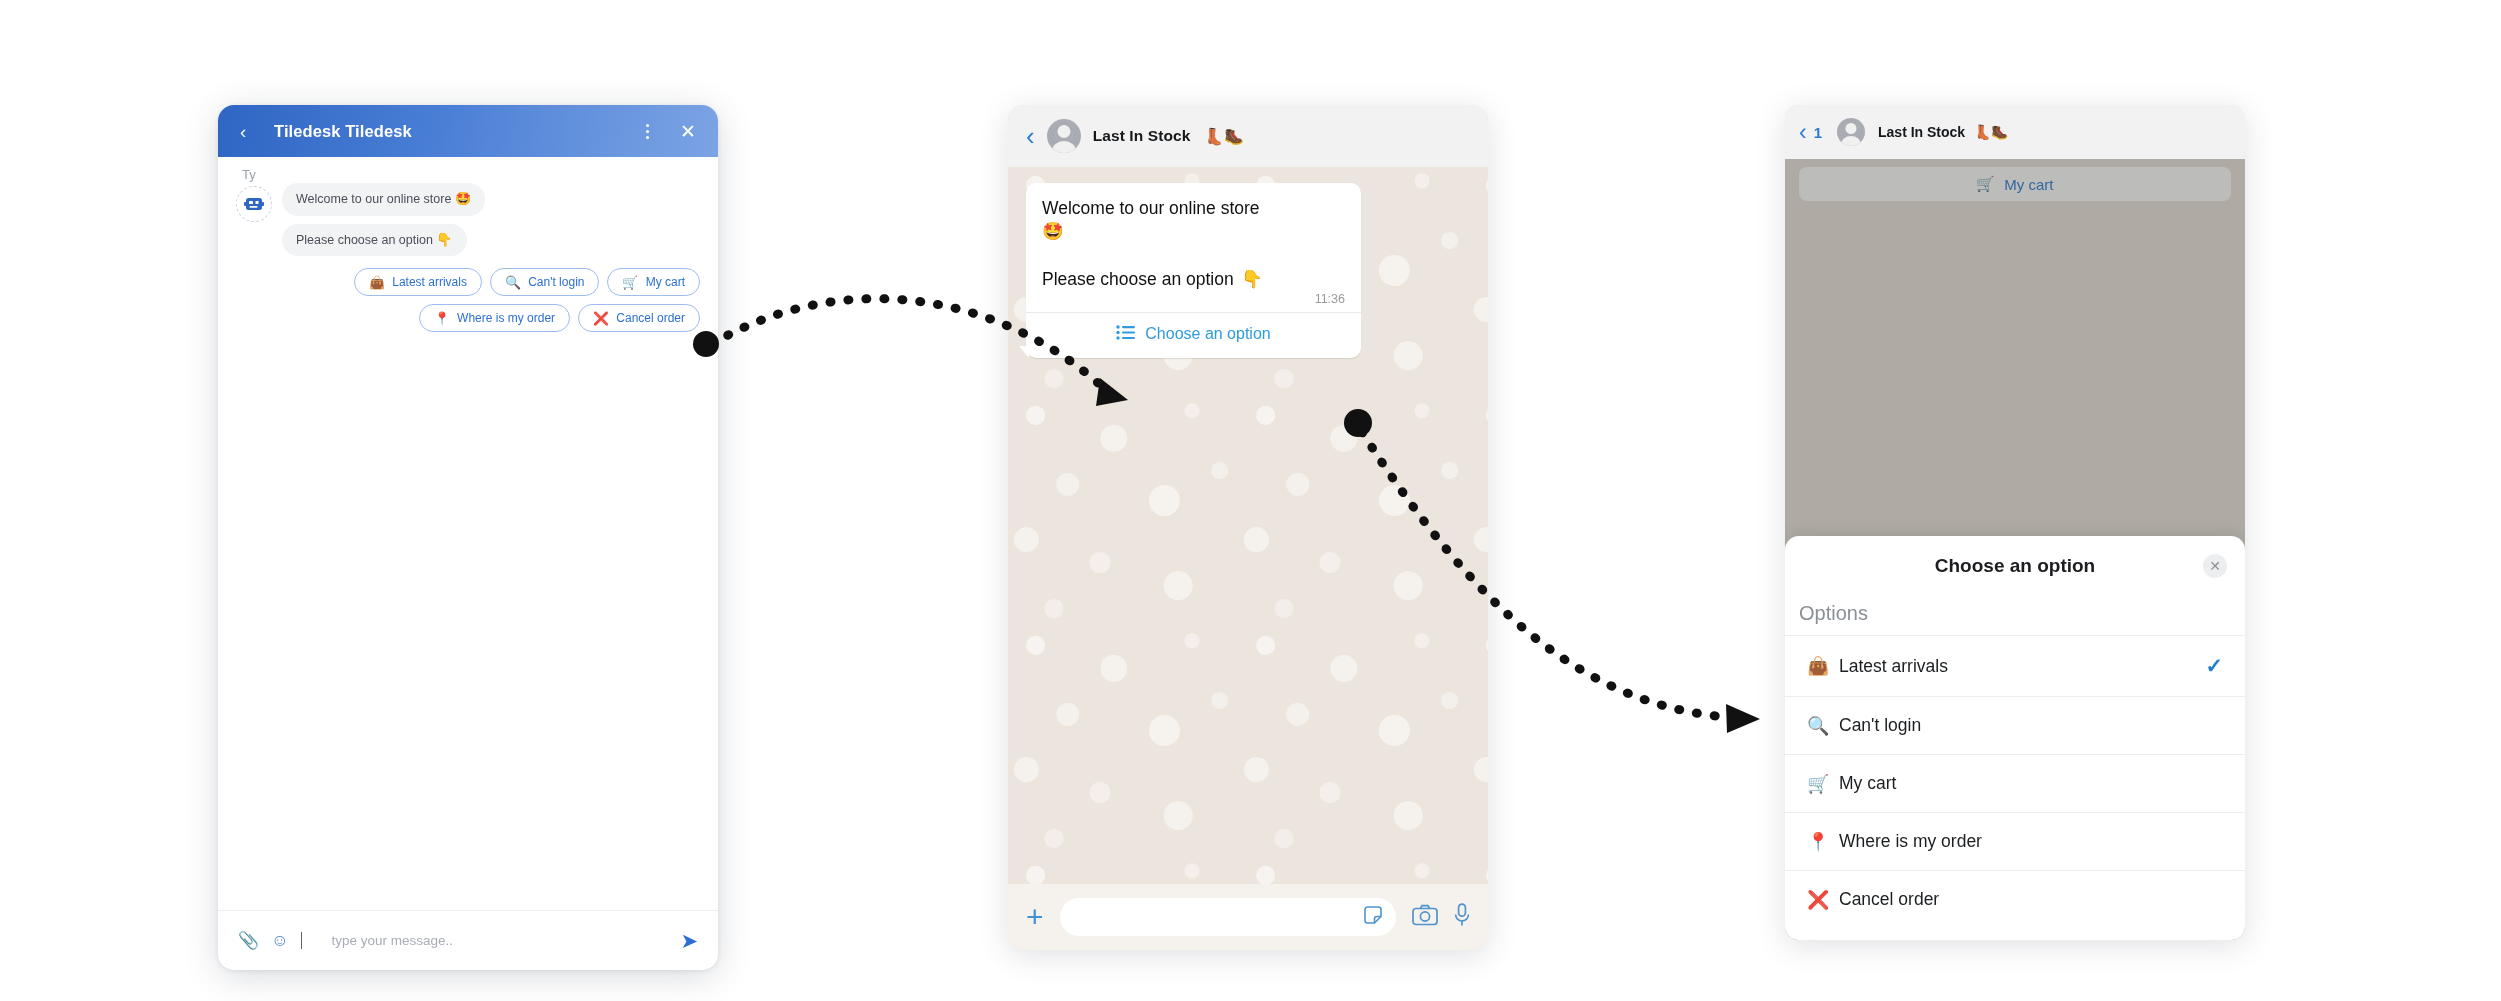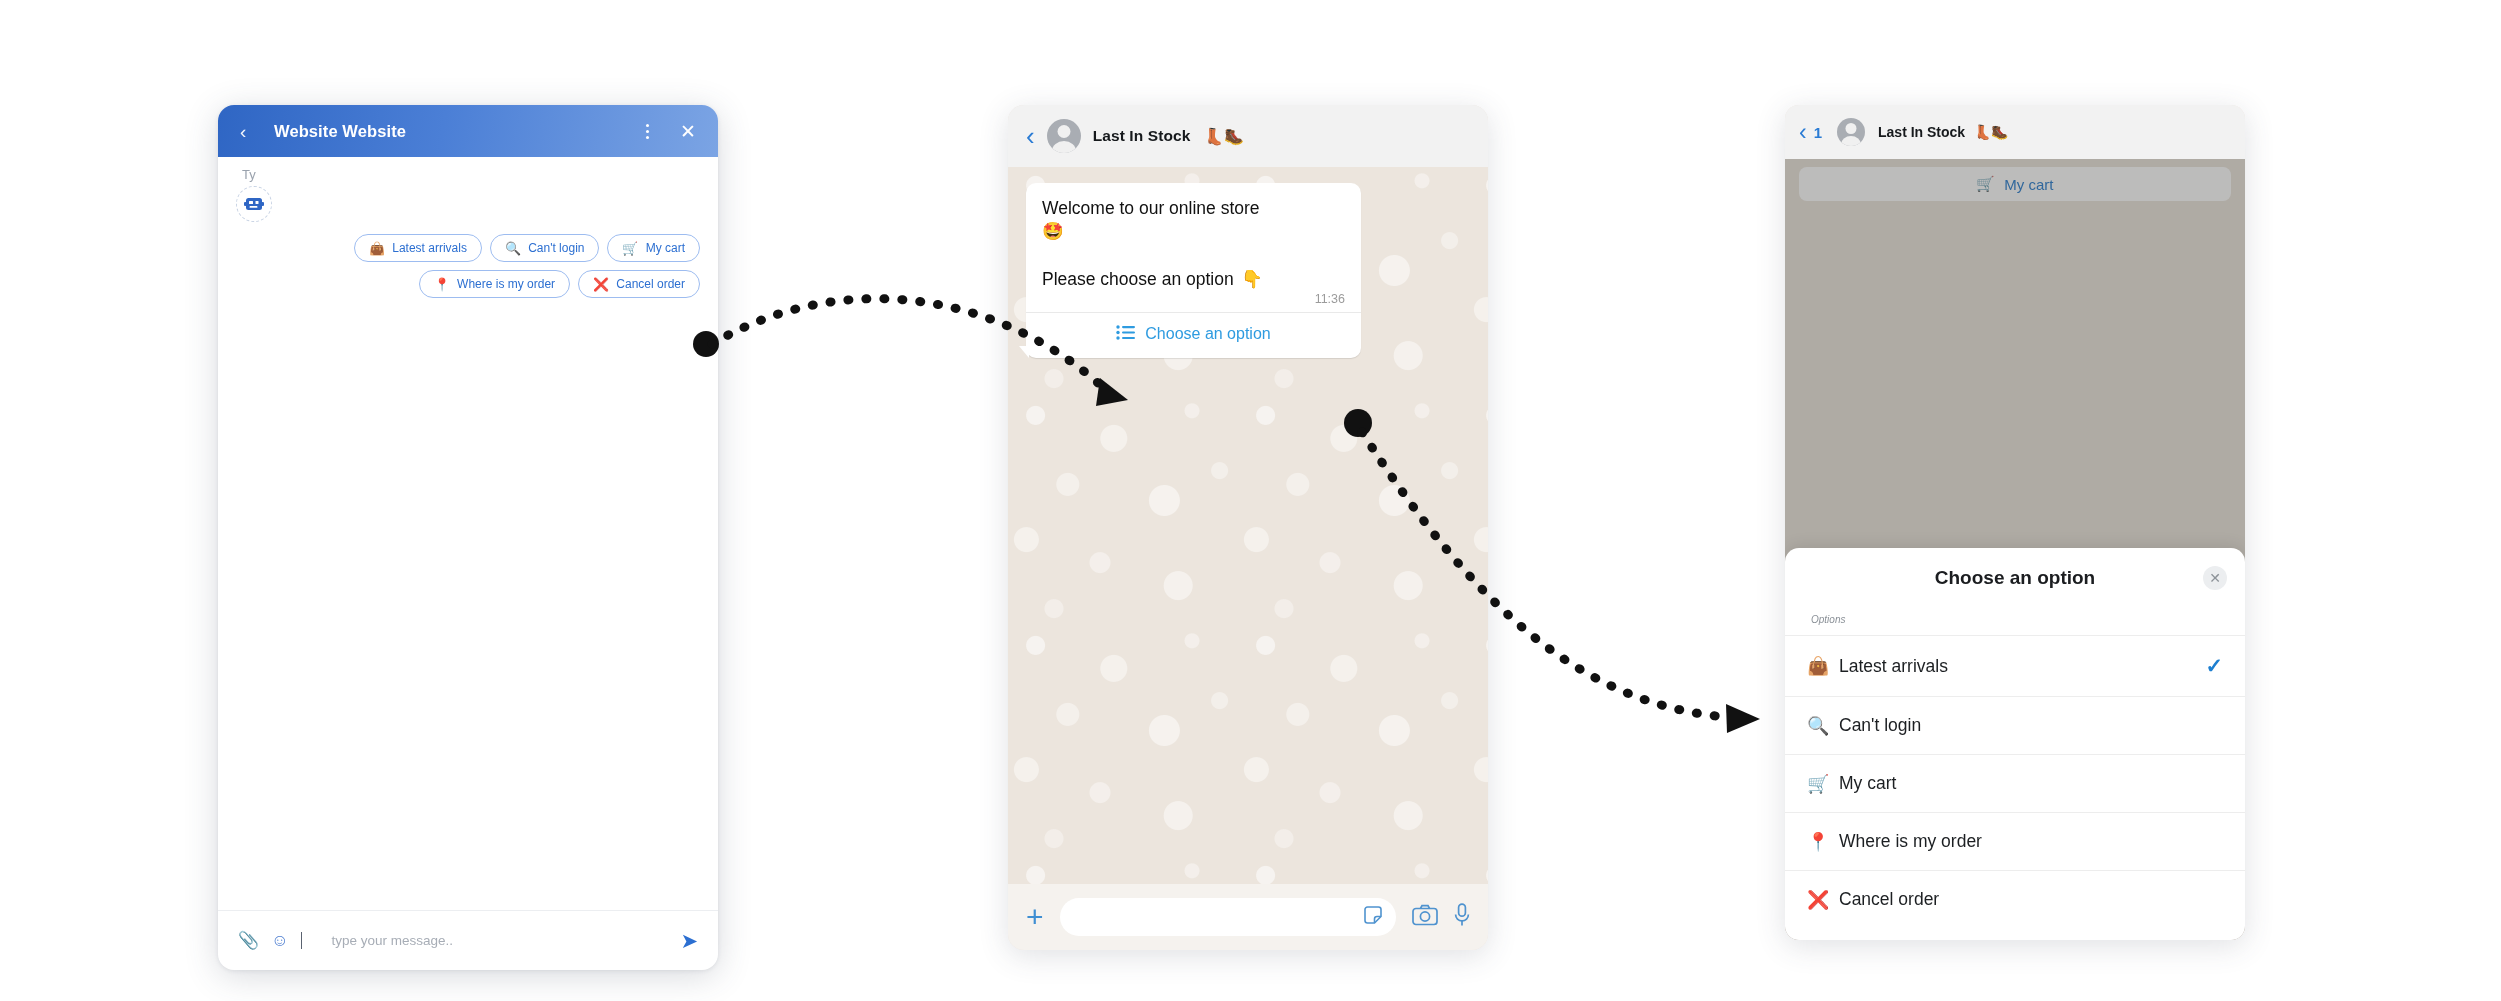--- a/index.html
+++ b/index.html
@@ -188,21 +188,21 @@
   .sheet-title-row {
     height: 60px; display:flex; align-items:center; justify-content:center; position:relative;
   }
   .sheet-title { font-size: 19px; font-weight: 700; color:#1b1d20; }
   .sheet-close {
     position:absolute; right: 18px; top: 50%; transform: translateY(-50%);
     width: 24px; height: 24px; border-radius: 50%; background:#eceef0;
     display:flex; align-items:center; justify-content:center;
     color:#8c9298; font-size: 14px; line-height:1;
   }
-  .sheet-sublabel { font-size: 10px; color:#8a9097; padding: 6px 22px 10px 26px; font-style: italic; }
+  .sheet-sublabel { font-size: 20px; color:#8a9097; padding: 6px 22px 10px 14px; }
   .opt {
     display:flex; align-items:center; gap: 12px;
     padding: 18px 22px; border-top: 1px solid #ededed;
     font-size: 17.5px; color:#1c1f22;
   }
   .opt .oi { font-size: 18px; line-height: 1; width: 20px; text-align:center; }
   .opt .otext { flex: 1 1 auto; }
   .opt .ocheck { color:#1d7fd0; font-size: 21px; font-weight: 600; }
   .sheet-send {
     margin: 6px 20px 0 20px; height: 46px; border-radius: 7px;
@@ -212,21 +212,21 @@
 </style>
 </head>
 <body>
 
 <div class="stage">
 
   <div class="widget">
 
     <div class="widget-header">
       <span class="wh-back">‹</span>
-      <span class="wh-title">Website Website</span>
+      <span class="wh-title">Tiledesk Tiledesk</span>
       <span class="wh-spacer"></span>
       <span class="wh-dots">
           <i></i>
           <i></i>
           <i></i>
         </span>
       <span class="wh-close">✕</span>
     </div>
 
     <div class="widget-body">
@@ -235,20 +235,30 @@
       <div class="msg-row">
         <div class="bot-avatar">
           <svg width="20" height="20" viewBox="0 0 20 20" aria-hidden="true">
             <rect x="2" y="4" width="16" height="12" rx="2.5" fill="#2f66c4"></rect>
             <rect x="0" y="8" width="2.5" height="4" rx="1" fill="#2f66c4"></rect>
             <rect x="17.5" y="8" width="2.5" height="4" rx="1" fill="#2f66c4"></rect>
             <rect x="5" y="7" width="4" height="3" rx="0.6" fill="#ffffff"></rect>
             <rect x="11.5" y="7" width="3" height="3" rx="0.6" fill="#ffffff"></rect>
             <rect x="5.5" y="12" width="8" height="1.8" rx="0.9" fill="#ffffff"></rect>
           </svg>
+        </div>
+        <div class="bubbles">
+          <div class="bubble">
+            <span>Welcome to our online store</span>
+            <span class="emo">🤩</span>
+          </div>
+          <div class="bubble">
+            <span>Please choose an option</span>
+            <span class="emo">👇</span>
+          </div>
         </div>
       </div>
 
       <div class="chips">
         <div class="chip">
           <span class="ci">👜</span>
           <span>Latest arrivals</span>
         </div>
         <div class="chip">
           <span class="ci">🔍</span>

